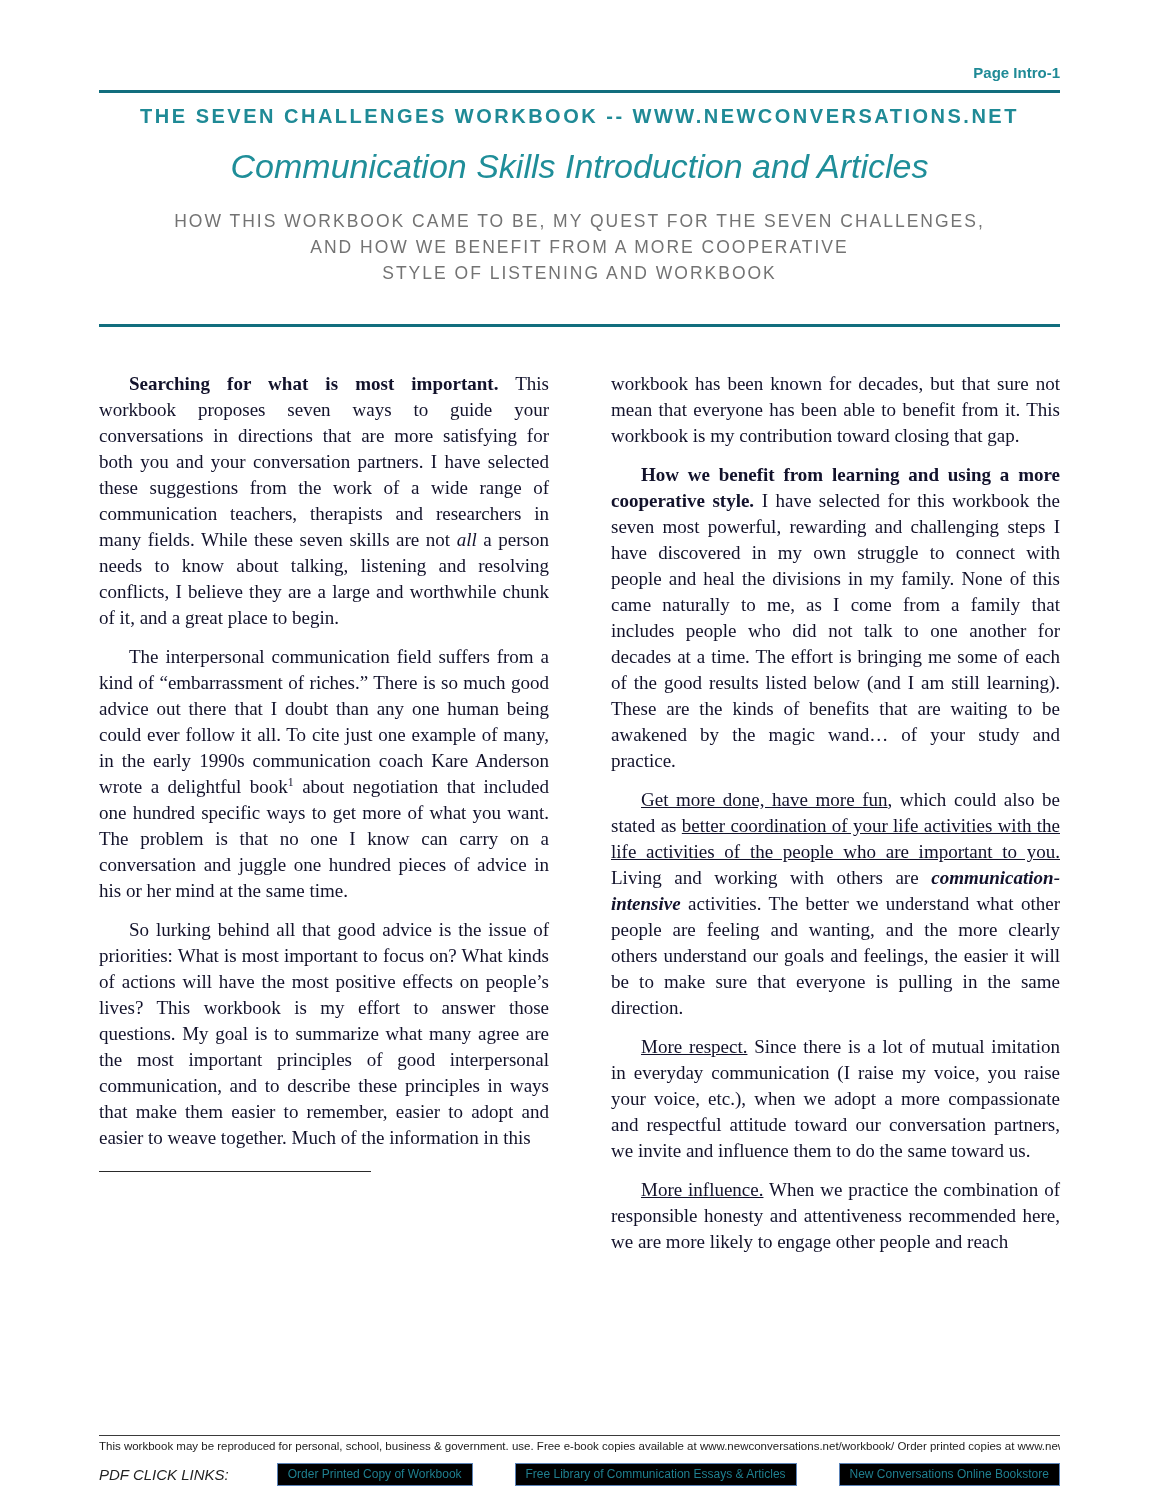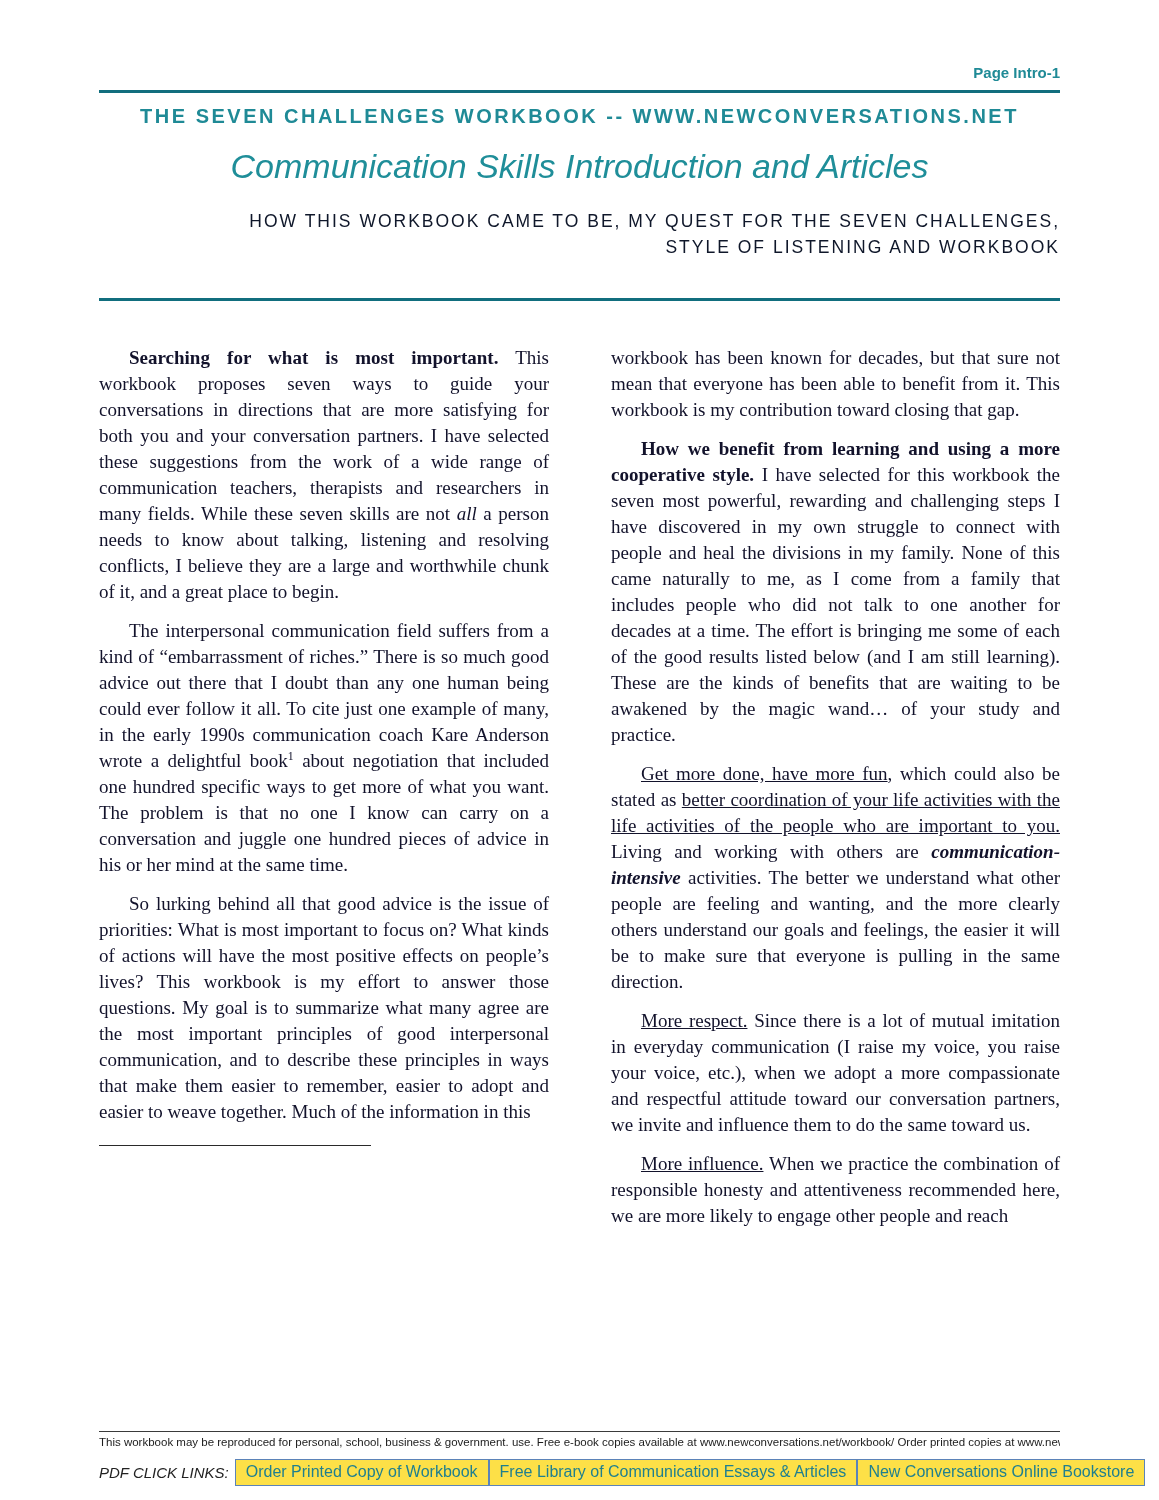--- a/index.html
+++ b/index.html
@@ -23,23 +23,23 @@
     margin-top:12px; text-align:center;
     font-family:"Liberation Sans", sans-serif; font-weight:bold;
     font-size:20px; letter-spacing:2.5px; color:#1f8a96;
   }
   .title {
     margin-top:16px; text-align:center;
     font-family:"Liberation Sans", sans-serif; font-style:italic; font-weight:500;
     font-size:34px; color:#1f8e99; line-height:44px;
   }
   .subtitle {
-    margin-top:20px; text-align:right;
+    margin-top:20px; text-align:center;
     font-family:"Liberation Sans", sans-serif;
-    font-size:17.5px; letter-spacing:2px; color:#0f172a; line-height:26px;
+    font-size:17.5px; letter-spacing:2px; color:#737373; line-height:26px;
   }
   .rule-sub { margin-top:38px; }
 
   
   .columns { display:flex; margin-top:44px; }
   .col-left  { width:450px; }
   .col-gap   { width:62px; flex:none; }
   .col-right { width:449px; }
   .col p {
     font-size:19px; line-height:26px; text-align:justify;
@@ -64,36 +64,37 @@
     border-top:1px solid #3a3a3a; padding-top:4px;
     font-family:"Liberation Sans", sans-serif; font-size:11.5px; color:#1c1c1c;
     white-space:nowrap; overflow:hidden;
   }
   .links-row { display:flex; align-items:center; justify-content:space-between; margin-top:11px;text-align:center; }
   .links-label {
     font-family:"Liberation Sans", sans-serif; font-style:italic;
     font-size:15px; color:#222222; flex:none; margin-right:6px;
   }
   .pdf-link {
-    display:inline-block; background:#fde047; border:1px solid #5b83b8;
-    color:#1f7f8f; font-family:"Liberation Sans", sans-serif; font-size:16px;
+    display:inline-block; background:#000000; border:1px solid #5b83b8;
+    color:#1f7f8f; font-family:"Liberation Sans", sans-serif; font-size:12px;
     padding:3px 10px 4px 10px; text-decoration:none; cursor:pointer; white-space:nowrap;
   }
 </style>
 </head>
 <body>
 
 <div class="page">
   <div class="margins">
     <div class="page-number">Page Intro-1</div>
     <div class="rule rule-top"></div>
     <div class="site-line">THE SEVEN CHALLENGES WORKBOOK  --  WWW.NEWCONVERSATIONS.NET</div>
     <h1 class="title">Communication Skills Introduction and Articles</h1>
     <div class="subtitle">
       <div>HOW THIS WORKBOOK CAME TO BE,  MY QUEST FOR THE SEVEN CHALLENGES,</div>
+      <div>AND HOW WE BENEFIT FROM A MORE COOPERATIVE</div>
       <div>STYLE OF LISTENING AND WORKBOOK</div>
     </div>
     <div class="rule rule-sub"></div>
 
     <div class="columns">
 
       <div class="col col-left">
         <p><b>Searching for what is most important.</b><span> This workbook proposes seven ways to guide your conversations in directions that are more satisfying for both you and your conversation partners.  I have selected these suggestions from the work of a wide range of communication teachers, therapists and researchers in many fields.  While these seven skills are not </span><i>all</i><span> a person needs to know about talking, listening and resolving conflicts, I believe they are a large and worthwhile chunk of it, and a great place to begin.</span></p>
         <p><span>The interpersonal communication field suffers from a kind of “embarrassment of riches.”  There is so much good advice out there that I doubt than any one human being could ever follow it all.  To cite just one example of many, in the early 1990s communication coach Kare Anderson wrote a delightful book</span><sup>1</sup><span> about negotiation that included one hundred specific ways to get more of what you want.   The problem is that no one I know can carry on a conversation and juggle one hundred pieces of advice in his or her mind at the same time.</span></p>
         <p><span>So lurking behind all that good advice is the issue of priorities:  What is most important to focus on?  What kinds of actions will have the most positive effects on people’s lives?  This workbook is my effort to answer those questions.  My goal is to summarize what many agree are the most important principles of good interpersonal communication, and to describe these principles in ways that make them easier to remember, easier to adopt and easier to weave together.   Much of the information in this</span></p>

